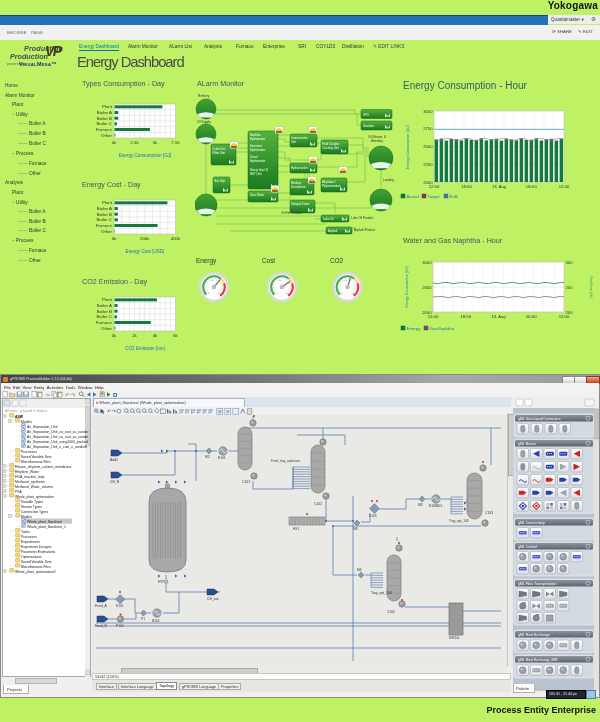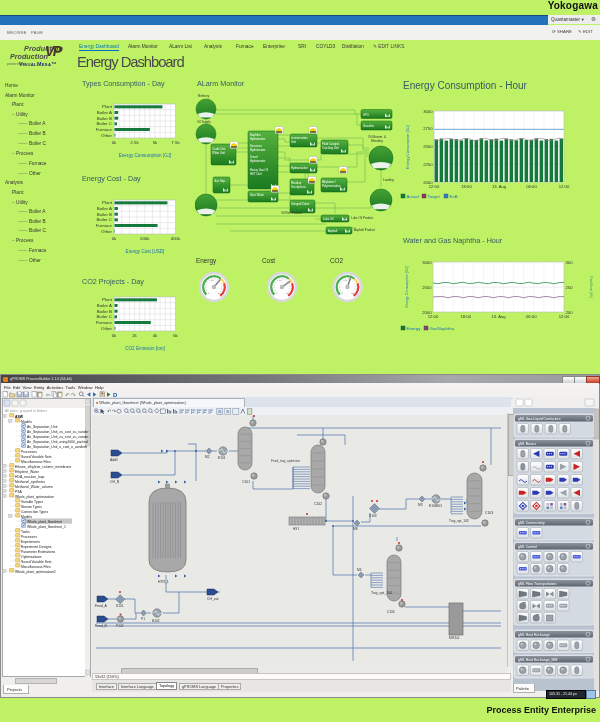--- a/index.html
+++ b/index.html
@@ -93,21 +93,21 @@
       <text x="32" y="33.1" font-size="4.4" fill="#333" font-family="Liberation Sans, sans-serif" text-anchor="end">Furnace</text>
       <rect x="34.5" y="30" width="35.3625" height="3" fill="#157a3c"></rect>
       <text x="32" y="38.76666666666667" font-size="4.4" fill="#333" font-family="Liberation Sans, sans-serif" text-anchor="end">Other</text>
       <rect x="34.5" y="35.66666666666667" width="0.9225" height="3" fill="#157a3c"></rect>
       <text x="34" y="46" font-size="4.4" fill="#333" font-family="Liberation Sans, sans-serif" text-anchor="middle">0k</text>
       <text x="54.5" y="46" font-size="4.4" fill="#333" font-family="Liberation Sans, sans-serif" text-anchor="middle">2.5k</text>
       <text x="75" y="46" font-size="4.4" fill="#333" font-family="Liberation Sans, sans-serif" text-anchor="middle">5k</text>
       <text x="95.5" y="46" font-size="4.4" fill="#333" font-family="Liberation Sans, sans-serif" text-anchor="middle">7.5k</text>
       <text x="65" y="59" font-size="4.6" fill="#1f6fb5" font-family="Liberation Sans, sans-serif" text-anchor="middle">Energy Consumption [GJ]</text>
     </svg>
-<div class="t" style="left:82px;top:174px;font-size:7.2px;color:#365a66;">Energy Cost - Day</div>
+<div class="t" style="left:82px;top:180px;font-size:7.2px;color:#365a66;">Energy Cost - Day</div>
 <svg class="abs" style="left:80px;top:194px;" width="115" height="65" id="chart2">
       <rect x="34" y="6" width="61.5" height="34" fill="#fff" stroke="#b8bcc0" stroke-width="0.6"></rect>
       <line x1="41.6875" y1="6" x2="41.6875" y2="40" stroke="#d4d7da" stroke-width="0.5"></line>
       <line x1="49.375" y1="6" x2="49.375" y2="40" stroke="#d4d7da" stroke-width="0.5"></line>
       <line x1="57.0625" y1="6" x2="57.0625" y2="40" stroke="#d4d7da" stroke-width="0.5"></line>
       <line x1="64.75" y1="6" x2="64.75" y2="40" stroke="#d4d7da" stroke-width="0.5"></line>
       <line x1="72.4375" y1="6" x2="72.4375" y2="40" stroke="#d4d7da" stroke-width="0.5"></line>
       <line x1="80.125" y1="6" x2="80.125" y2="40" stroke="#d4d7da" stroke-width="0.5"></line>
       <line x1="87.8125" y1="6" x2="87.8125" y2="40" stroke="#d4d7da" stroke-width="0.5"></line>
       <line x1="34" y1="11.666666666666668" x2="95.5" y2="11.666666666666668" stroke="#d4d7da" stroke-width="0.5"></line>
@@ -125,21 +125,21 @@
       <rect x="34.5" y="24.333333333333332" width="3.3825" height="3" fill="#157a3c"></rect>
       <text x="32" y="33.1" font-size="4.4" fill="#333" font-family="Liberation Sans, sans-serif" text-anchor="end">Furnace</text>
       <rect x="34.5" y="30" width="43.05" height="3" fill="#157a3c"></rect>
       <text x="32" y="38.76666666666667" font-size="4.4" fill="#333" font-family="Liberation Sans, sans-serif" text-anchor="end">Other</text>
       <rect x="34.5" y="35.66666666666667" width="0.492" height="3" fill="#157a3c"></rect>
       <text x="34" y="46" font-size="4.4" fill="#333" font-family="Liberation Sans, sans-serif" text-anchor="middle">0k</text>
       <text x="64.75" y="46" font-size="4.4" fill="#333" font-family="Liberation Sans, sans-serif" text-anchor="middle">200k</text>
       <text x="95.5" y="46" font-size="4.4" fill="#333" font-family="Liberation Sans, sans-serif" text-anchor="middle">400k</text>
       <text x="65" y="59" font-size="4.6" fill="#1f6fb5" font-family="Liberation Sans, sans-serif" text-anchor="middle">Energy Cost [USD]</text>
     </svg>
-<div class="t" style="left:82px;top:277px;font-size:7.2px;color:#365a66;">CO2 Projects - Day</div>
+<div class="t" style="left:82px;top:277px;font-size:7.2px;color:#365a66;">CO2 Emission - Day</div>
 <svg class="abs" style="left:80px;top:291px;" width="115" height="65" id="chart3">
       <rect x="34" y="6" width="61.5" height="34" fill="#fff" stroke="#b8bcc0" stroke-width="0.6"></rect>
       <line x1="39.125" y1="6" x2="39.125" y2="40" stroke="#d4d7da" stroke-width="0.5"></line>
       <line x1="44.25" y1="6" x2="44.25" y2="40" stroke="#d4d7da" stroke-width="0.5"></line>
       <line x1="49.375" y1="6" x2="49.375" y2="40" stroke="#d4d7da" stroke-width="0.5"></line>
       <line x1="54.5" y1="6" x2="54.5" y2="40" stroke="#d4d7da" stroke-width="0.5"></line>
       <line x1="59.625" y1="6" x2="59.625" y2="40" stroke="#d4d7da" stroke-width="0.5"></line>
       <line x1="64.75" y1="6" x2="64.75" y2="40" stroke="#d4d7da" stroke-width="0.5"></line>
       <line x1="69.875" y1="6" x2="69.875" y2="40" stroke="#d4d7da" stroke-width="0.5"></line>
       <line x1="75" y1="6" x2="75" y2="40" stroke="#d4d7da" stroke-width="0.5"></line>

